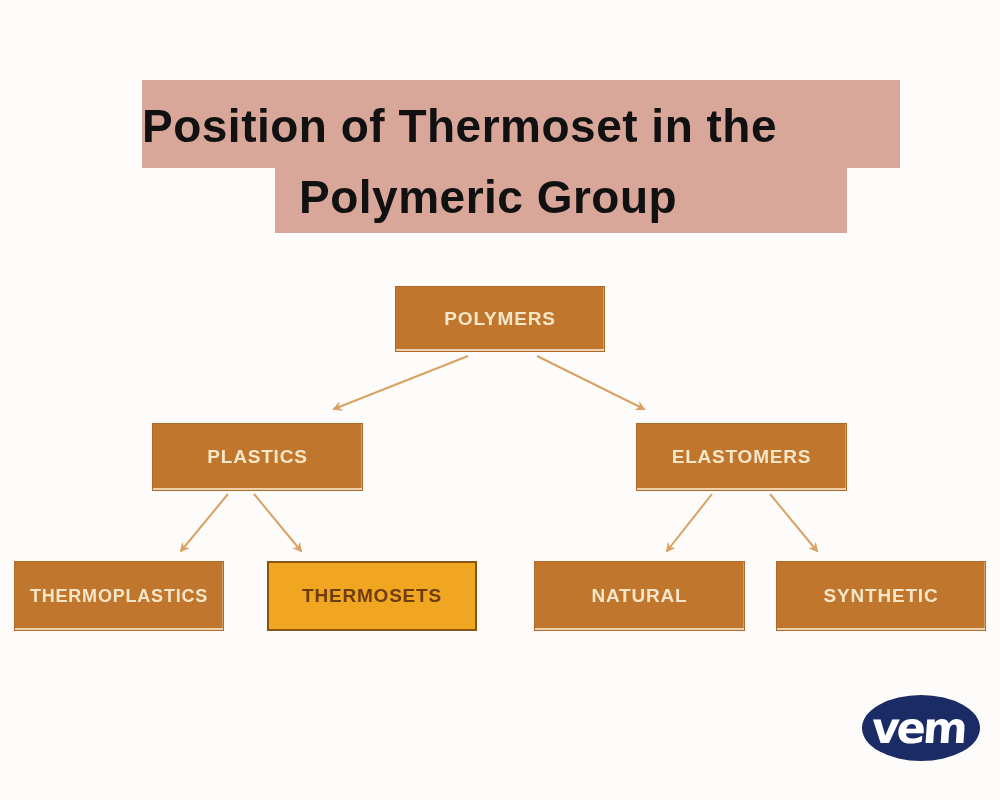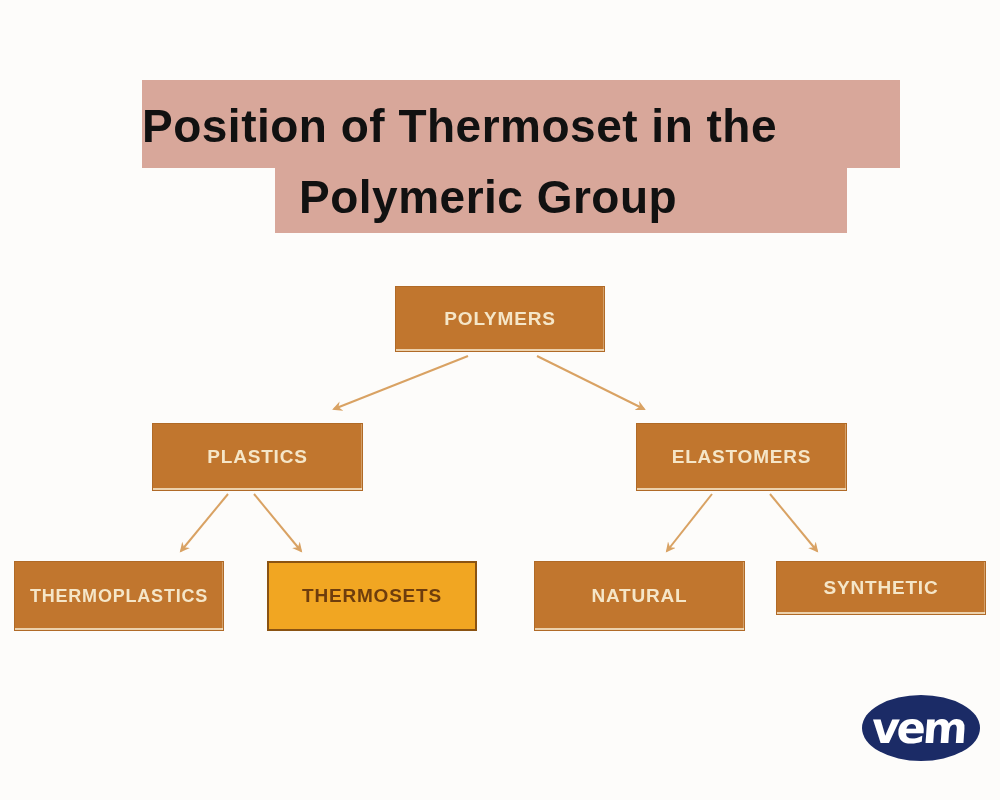--- a/index.html
+++ b/index.html
@@ -61,21 +61,21 @@
     color: var(--hl-text);
     border: 2px solid var(--hl-border);
     box-shadow: none;
   }
   .node-polymers       { left: 395px; top: 286px; width: 210px; height: 66px; }
   .node-plastics       { left: 152px; top: 423px; width: 211px; height: 68px; }
   .node-elastomers     { left: 636px; top: 423px; width: 211px; height: 68px; }
   .node-thermoplastics { left: 14px;  top: 561px; width: 210px; height: 70px; font-size: 18px; }
   .node-thermosets     { left: 256px; top: 561px; width: 210px; height: 70px; margin-left: 11px; }
   .node-natural        { left: 534px; top: 561px; width: 211px; height: 70px; }
-  .node-synthetic      { left: 776px; top: 561px; width: 210px; height: 54px; }
+  .node-synthetic      { left: 776px; top: 561px; width: 210px; height: 70px; }
   
   svg.connectors {
     position: absolute;
     left: 0; top: 0;
     width: 1000px; height: 800px;
     pointer-events: none;
   }
   svg.connectors line { stroke: var(--arrow-color); stroke-width: 2; }
   svg.connectors .arrow-head { fill: var(--arrow-color); }
   

